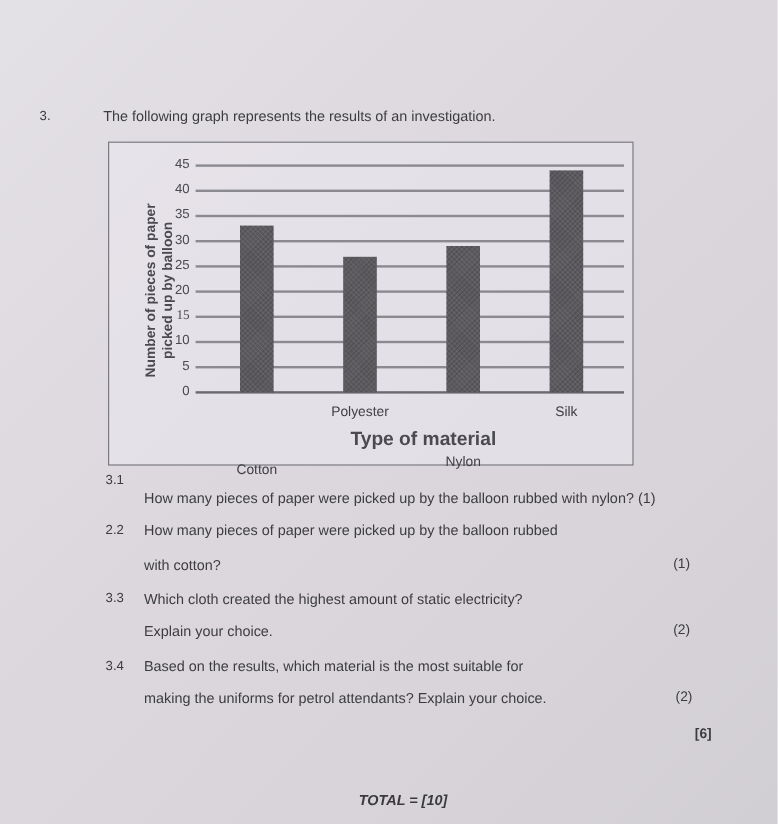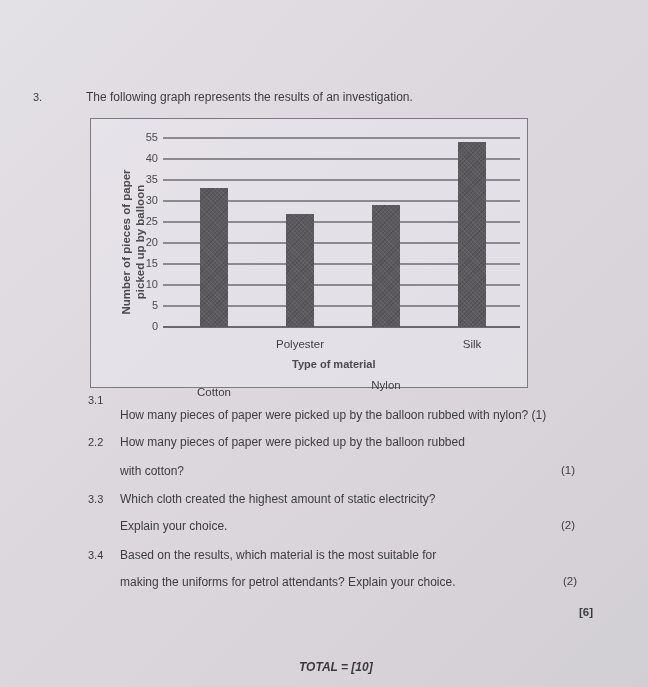--- a/index.html
+++ b/index.html
@@ -21,21 +21,21 @@
   .gridline { position:absolute; height:1.5px; background:#8a8a90; }
   .ytick { position:absolute; font-size:11px; color:#4a4a50; text-align:right; width:20px; }
   .bar {
     position:absolute; width:28px;
     background:
       repeating-linear-gradient(45deg, rgba(255,255,255,0.06) 0 1px, transparent 1px 3px),
       repeating-linear-gradient(-45deg, rgba(0,0,0,0.12) 0 1px, transparent 1px 3px),
       #5c5a5e;
   }
   .xlabel { position:absolute; font-size:11.5px; color:#404046; text-align:center; width:80px; }
-  .axis-title { position:absolute; font-size:11px; font-weight:bold; color:#4a4a50; }
+  .axis-title { position:absolute; font-size:16px; font-weight:bold; color:#4a4a50; }
   .ylabel {
     position:absolute; font-size:11.5px; font-weight:bold; color:#4a4a50;
     transform: rotate(-90deg); transform-origin: center center;
     text-align:center; line-height:14px; white-space:nowrap;
   }
 </style>
 </head>
 <body>
 
 <div class="qnum" style="left:33px; top:91px;">3.</div>
@@ -43,33 +43,33 @@
 
 <div class="chart-box"></div>
 <div id="chart-layer">
     <div class="gridline" style="left: 163px; width: 357px; top: 326.25px; background: rgb(106, 106, 112);"></div>
     <div class="ytick" style="left: 138px; top: 320px;">0</div>
     <div class="gridline" style="left: 163px; width: 357px; top: 305.25px;"></div>
     <div class="ytick" style="left: 138px; top: 299px;">5</div>
     <div class="gridline" style="left: 163px; width: 357px; top: 284.25px;"></div>
     <div class="ytick" style="left: 138px; top: 278px;">10</div>
     <div class="gridline" style="left: 163px; width: 357px; top: 263.25px;"></div>
-    <div class="ytick" style="left: 138px; top: 257px;">15</div>
+    <div class="ytick" style="left: 138px; top: 257px; font-family: Liberation Serif, serif;">15</div>
     <div class="gridline" style="left: 163px; width: 357px; top: 242.25px;"></div>
     <div class="ytick" style="left: 138px; top: 236px;">20</div>
     <div class="gridline" style="left: 163px; width: 357px; top: 221.25px;"></div>
     <div class="ytick" style="left: 138px; top: 215px;">25</div>
     <div class="gridline" style="left: 163px; width: 357px; top: 200.25px;"></div>
     <div class="ytick" style="left: 138px; top: 194px;">30</div>
     <div class="gridline" style="left: 163px; width: 357px; top: 179.25px;"></div>
     <div class="ytick" style="left: 138px; top: 173px;">35</div>
     <div class="gridline" style="left: 163px; width: 357px; top: 158.25px;"></div>
     <div class="ytick" style="left: 138px; top: 152px;">40</div>
     <div class="gridline" style="left: 163px; width: 357px; top: 137.25px;"></div>
-    <div class="ytick" style="left: 138px; top: 131px;">55</div>
+    <div class="ytick" style="left: 138px; top: 131px;">45</div>
     <div class="bar" style="left: 200px; top: 188.4px; height: 138.6px;"></div>
     <div class="xlabel" style="left: 174px; top: 338px; margin-top: 48px;">Cotton</div>
     <div class="bar" style="left: 286px; top: 213.6px; height: 113.4px;"></div>
     <div class="xlabel" style="left: 260px; top: 338px;">Polyester</div>
     <div class="bar" style="left: 372px; top: 205.2px; height: 121.8px;"></div>
     <div class="xlabel" style="left: 346px; top: 338px; margin-top: 41px;">Nylon</div>
     <div class="bar" style="left: 458px; top: 142.2px; height: 184.8px;"></div>
     <div class="xlabel" style="left: 432px; top: 338px;">Silk</div>
   </div>
 

